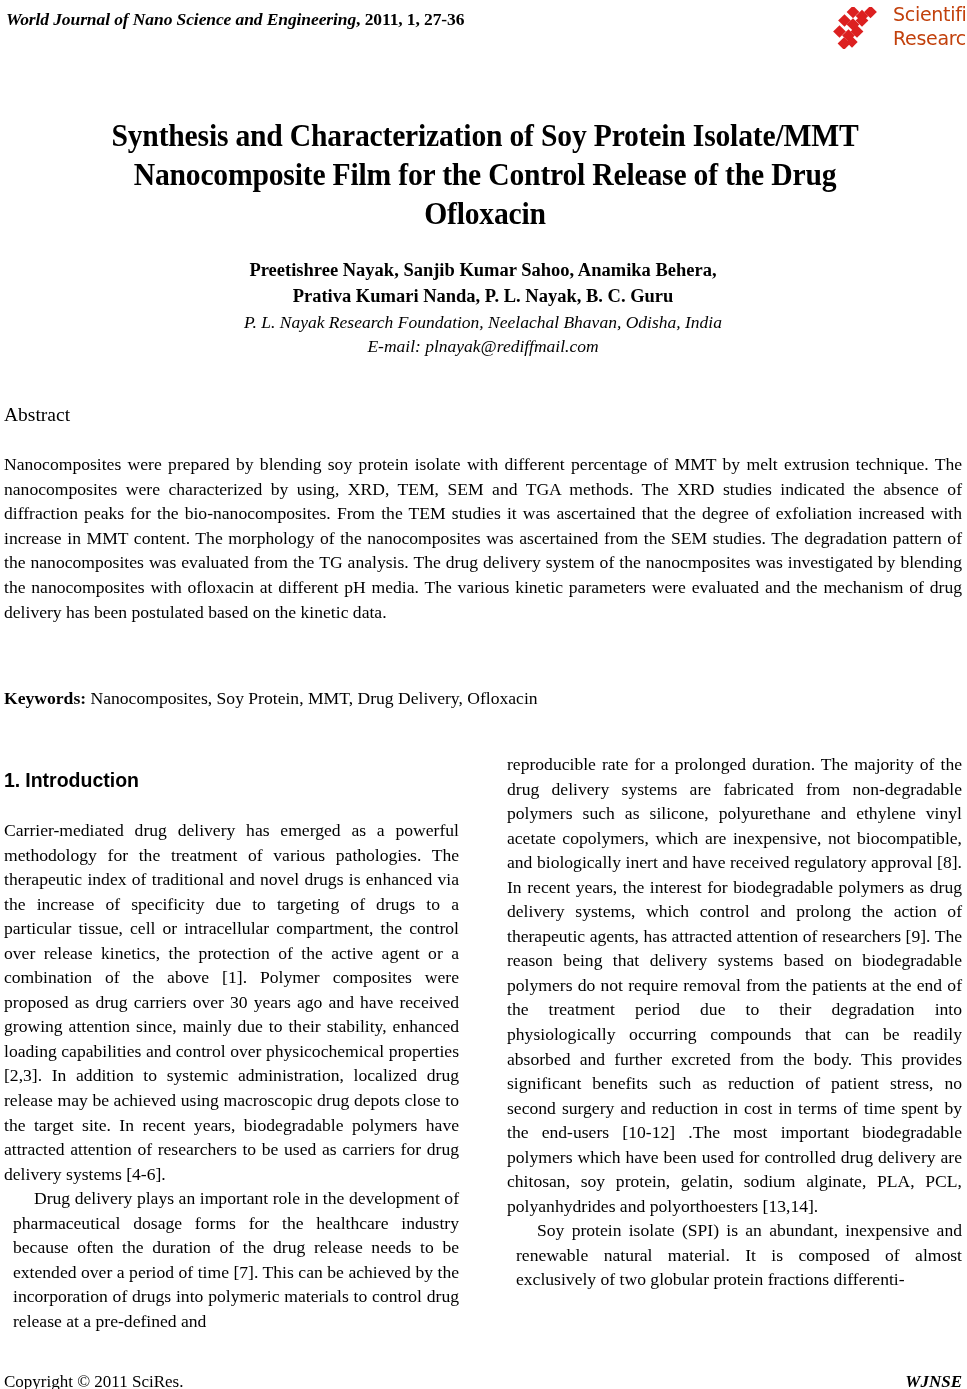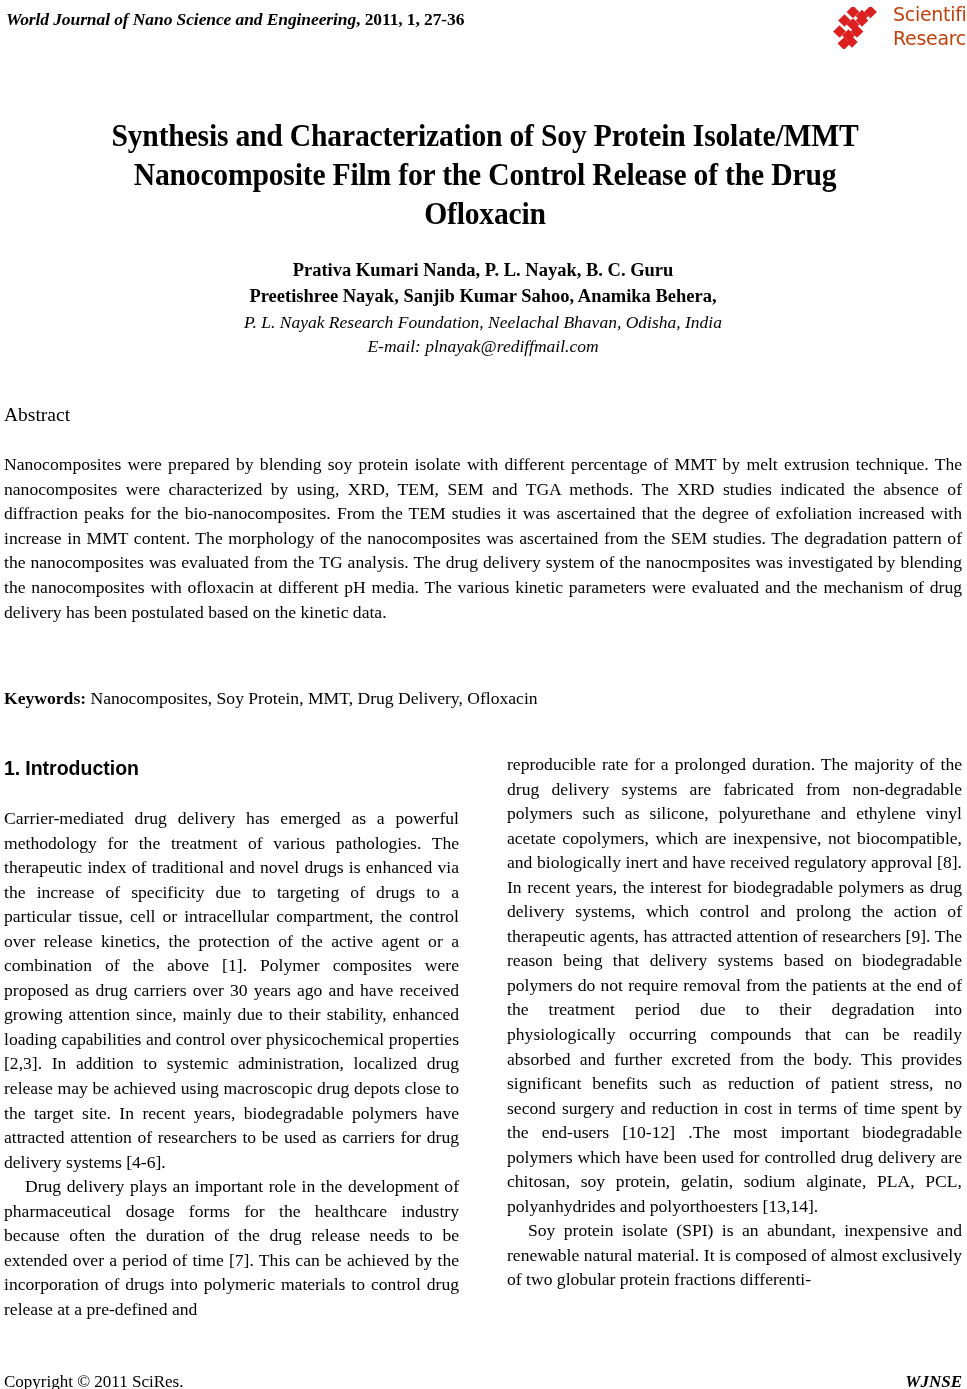--- a/index.html
+++ b/index.html
@@ -170,33 +170,33 @@
     height: 570px;
   }
   .col-left  { left: 0px; }
   .col-right { left: 503px; }
 
   .section-heading {
     font-family: "Liberation Sans", "DejaVu Sans", sans-serif;
     font-weight: bold;
     font-size: 19.5px;
     line-height: 24px;
-    margin: 4px 0 26px 0;
+    margin: 16px 0 26px 0;
   }
   .section-heading .secnum { margin-right: 5px; }
 
   p.body {
     margin: 0;
     font-size: 17.6px;
     line-height: 24.55px;
     text-align: justify;
     text-justify: inter-word;
     hyphens: manual;
   }
-  p.body.indent { text-indent: 21px; }
+  p.body.indent { text-indent: 21px; margin-left: 9px; }
 
   
   .footer {
     position: absolute;
     left: 4px;
     top: 1352px;
     width: 958px;
     height: 24px;
     margin-top: 19px;
   }
@@ -244,22 +244,22 @@
     </svg>
     <div class="logo-text">
       <div>Scientific</div>
       <div>Research</div>
     </div>
   </div>
 
   <h1 class="title">Synthesis and Characterization of Soy Protein Isolate/MMT Nanocomposite Film for the Control Release of the Drug Ofloxacin</h1>
 
   <div class="authors">
+    <div class="authors-names">Preetishree Nayak, Sanjib Kumar Sahoo, Anamika Behera,</div>
     <div class="authors-names">Prativa Kumari Nanda, P. L. Nayak, B. C. Guru</div>
-    <div class="authors-names">Preetishree Nayak, Sanjib Kumar Sahoo, Anamika Behera,</div>
     <div class="authors-affil">P. L. Nayak Research Foundation, Neelachal Bhavan, Odisha, India</div>
     <div class="authors-email"><span>E-mail</span>: <span>plnayak@rediffmail.com</span></div>
   </div>
 
   <div class="abstract-heading">Abstract</div>
   <div class="abstract-body">Nanocomposites were prepared by blending soy protein isolate with different percentage of MMT by melt extrusion technique. The nanocomposites were characterized by using, XRD, TEM, SEM and TGA methods. The XRD studies indicated the absence of diffraction peaks for the bio-nanocomposites. From the TEM studies it was ascertained that the degree of exfoliation increased with increase in MMT content. The morphology of the nanocomposites was ascertained from the SEM studies. The degradation pattern of the nanocomposites was evaluated from the TG analysis. The drug delivery system of the nanocmposites was investigated by blending the nanocomposites with ofloxacin at different pH media. The various kinetic parameters were evaluated and the mechanism of drug delivery has been postulated based on the kinetic data.</div>
 
   <div class="keywords"><b>Keywords:</b><span> Nanocomposites, Soy Protein, MMT, Drug Delivery, Ofloxacin</span></div>
 
   <div class="columns">

